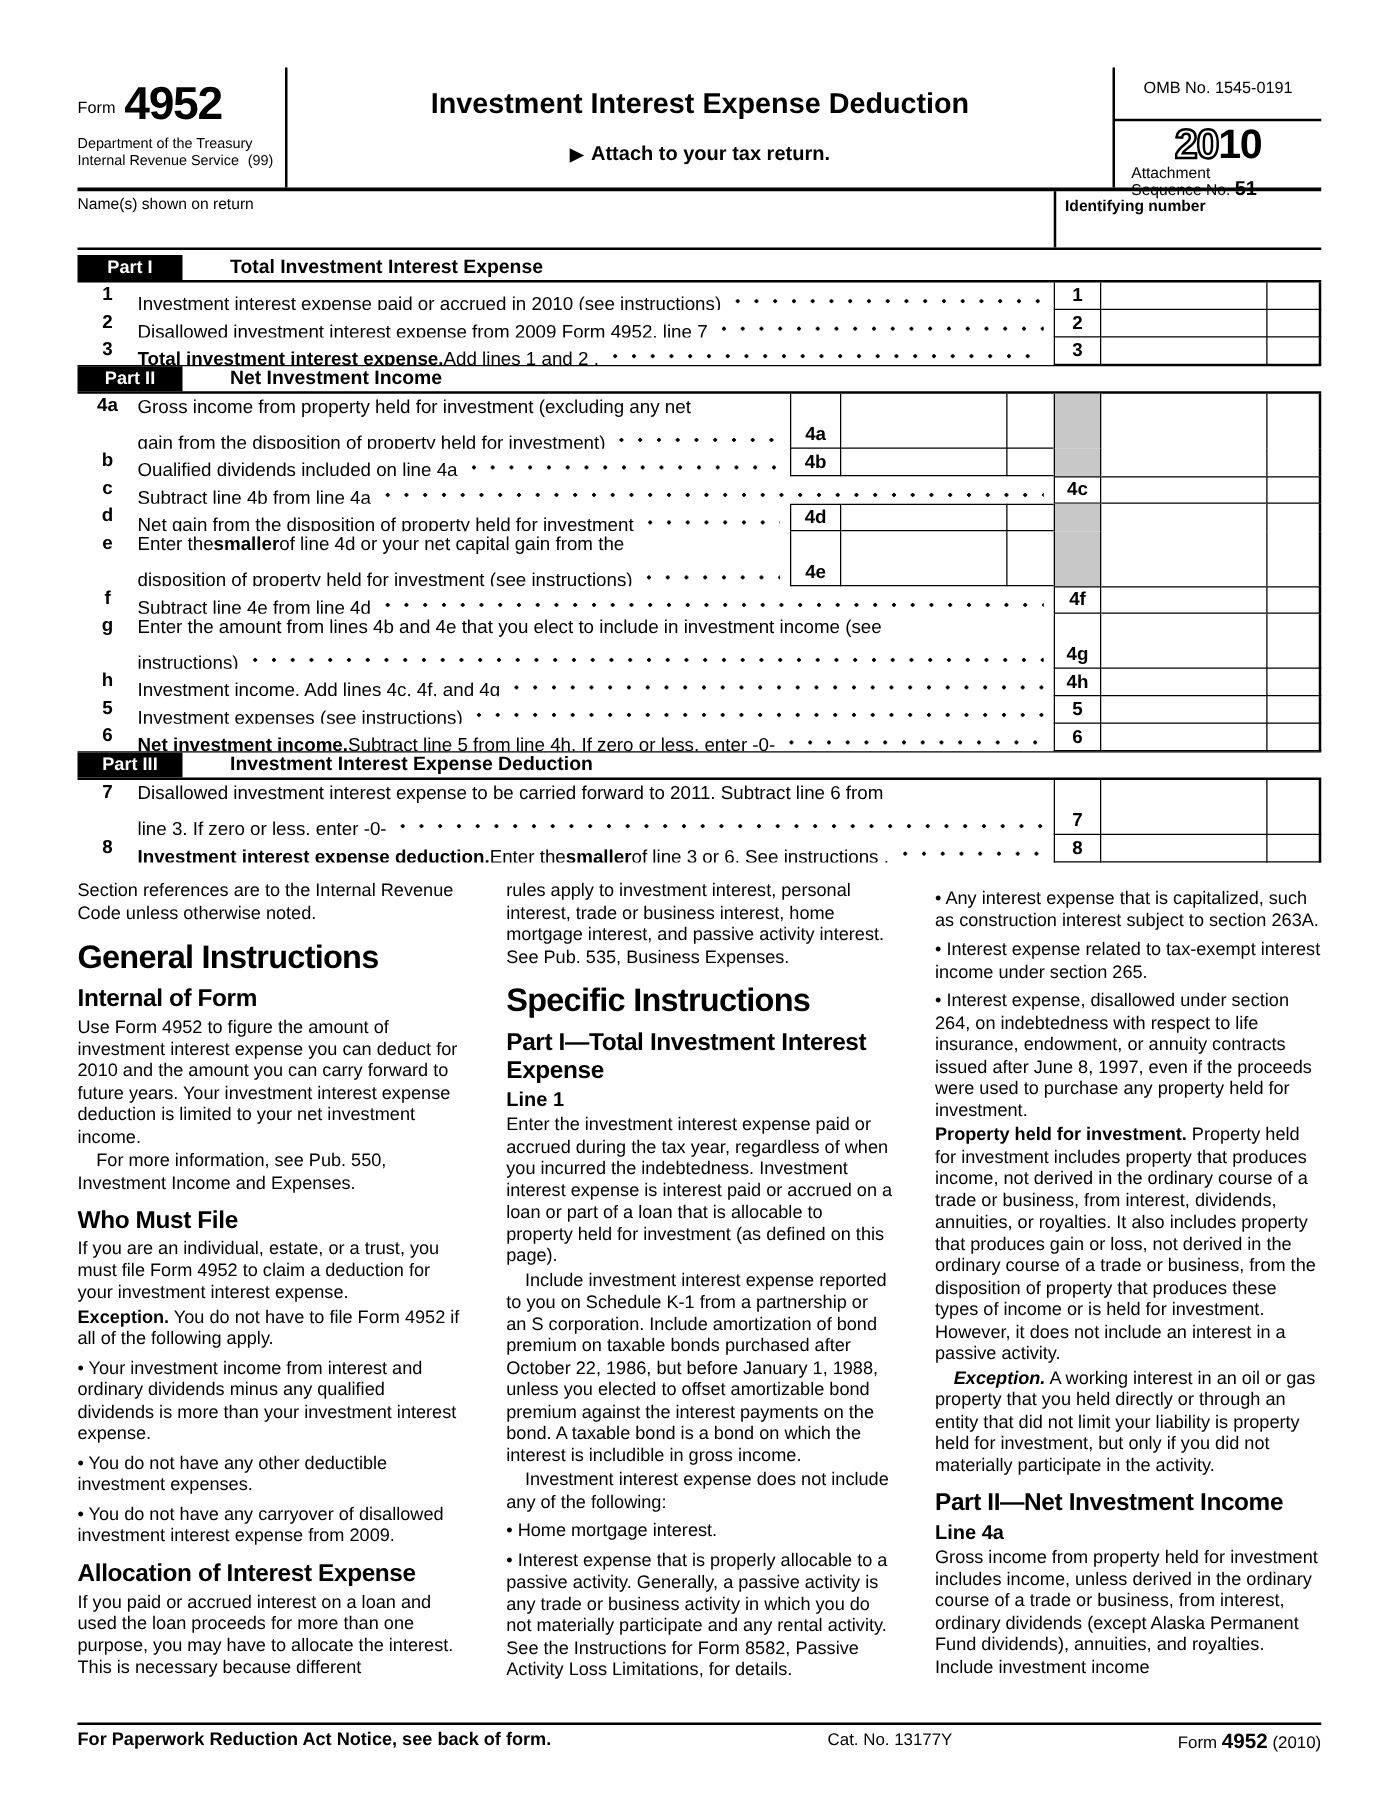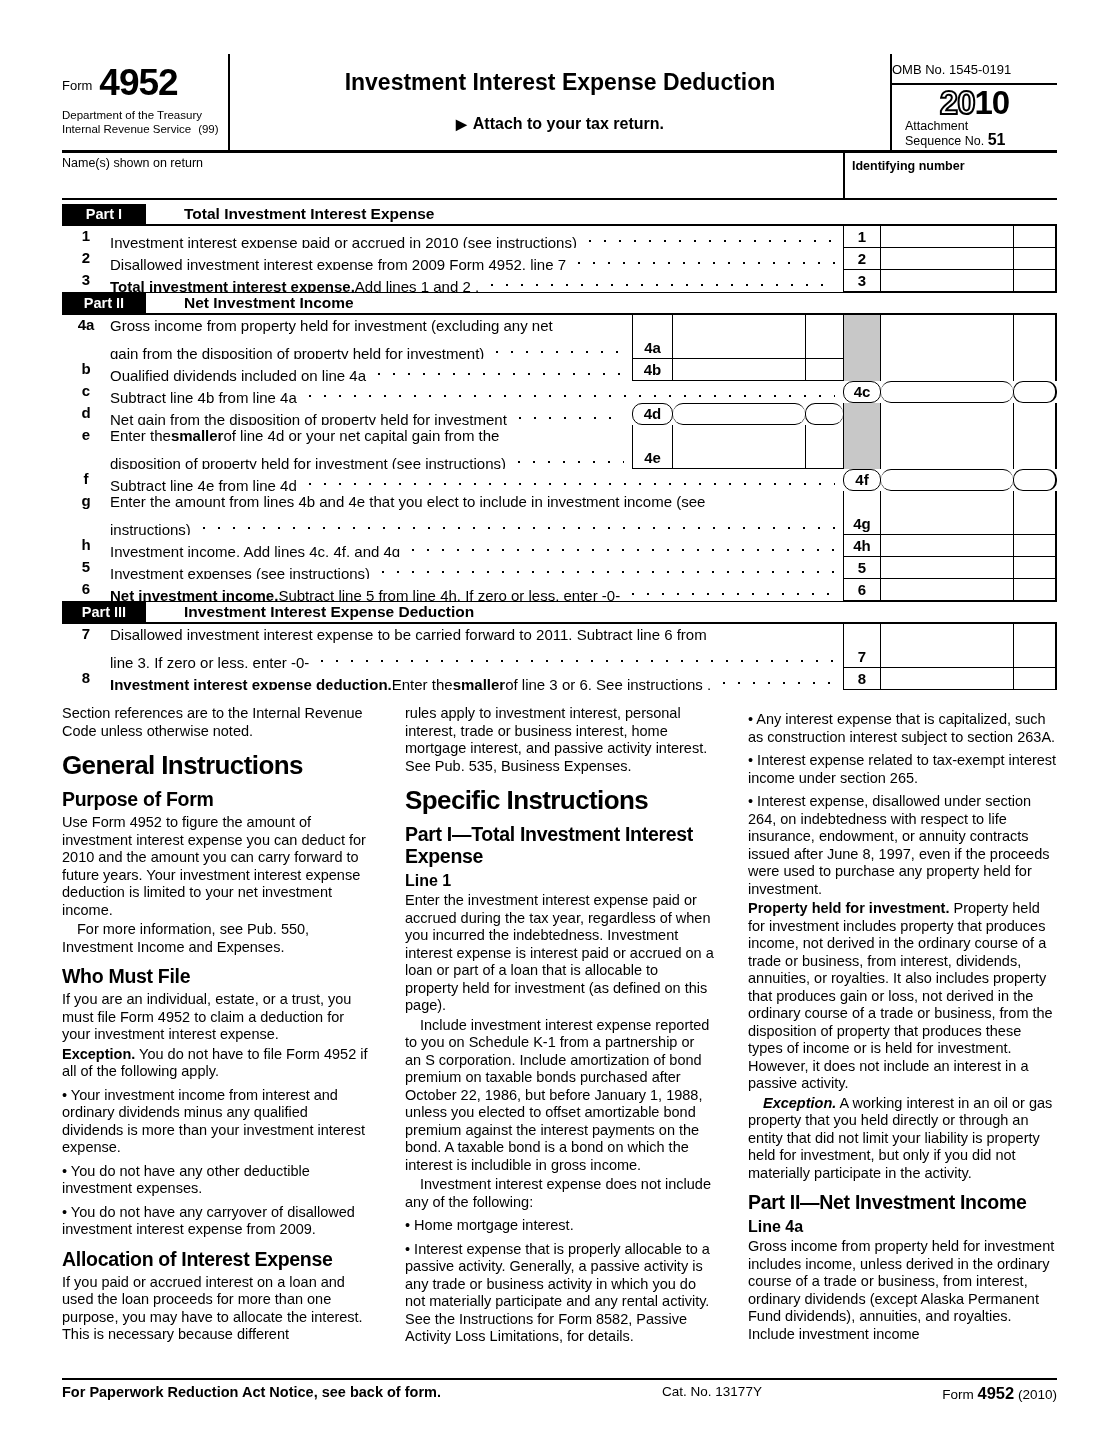--- a/index.html
+++ b/index.html
@@ -13,21 +13,21 @@
   .form-line{display:flex;align-items:flex-end;gap:7px;}
   .form-word{font-size:13px;padding-bottom:5px;}
   .form-number{font-size:37px;font-weight:bold;letter-spacing:-1px;line-height:30px;}
   .dept{margin-top:11px;font-size:11.5px;line-height:13.5px;}
   .dept .code{margin-left:7px;}
   .hdr-mid{flex:1;display:flex;flex-direction:column;align-items:center;}
   .doc-title{font-size:23px;font-weight:bold;margin-top:15px;}
   .attach-line{font-size:16px;font-weight:bold;margin-top:19px;}
   .attach-line .arr{font-size:14px;margin-right:6px;}
   .hdr-right{width:167px;box-sizing:border-box;border-left:2px solid #000;display:flex;flex-direction:column;}
-  .omb{font-size:13px;text-align:left;padding:8px 0 6px;border-bottom:2px solid #000;}
+  .omb{font-size:13px;text-align:center;padding:8px 0 18px;border-bottom:2px solid #000;}
   .year{text-align:center;font-size:33px;line-height:32px;margin-top:2px;letter-spacing:-1px;}
   .year .outline{color:#fff;-webkit-text-stroke:2px #000;font-weight:bold;}
   .year .solid{font-weight:bold;}
   .attach-seq{font-size:12.5px;line-height:13px;padding-left:13px;margin-top:1px;}
   .attach-seq .seqno{font-weight:bold;font-size:16px;}
 
   
   .name-row{display:flex;height:45px;border-bottom:2px solid #000;}
   .name-left{flex:1;font-size:12.5px;padding-top:3px;}
   .name-right{width:214px;box-sizing:border-box;border-left:2px solid #000;padding:3px 0 16px 7px;}
@@ -45,21 +45,21 @@
   .dline{display:flex;align-items:baseline;height:22px;line-height:22px;white-space:nowrap;overflow:hidden;}
   .leader{flex:1;height:22px;margin:0 8px 0 10px;background-image:radial-gradient(circle 1.5px at 3px 15px,#000 95%,transparent);background-size:15px 22px;background-repeat:repeat-x;}
   .cell{box-sizing:border-box;}
   .cell-label{display:flex;align-items:flex-end;justify-content:center;font-weight:bold;font-size:15px;padding-bottom:2px;}
   .cl{width:41px;border-left:1.5px solid #000;border-right:1.5px solid #000;}
   .ca{width:132px;}
   .cc{width:38px;border-left:1.5px solid #000;}
   .ol{width:38px;border-left:1.5px solid #000;border-right:1.5px solid #000;}
   .oa{width:132px;}
   .oc{width:44px;border-left:1.5px solid #000;border-right:2px solid #000;}
-  .bt{border-top:1.5px solid #000;border-radius:10px;}
+  .bt{border-top:1.5px solid #000;}
   .bb{border-bottom:1.5px solid #000;}
   .gray{background:#c8c8c8;}
 
   
   .instructions{display:flex;gap:34px;margin-top:15px;height:656px;overflow:hidden;}
   .icol{width:309px;box-sizing:border-box;font-size:14.5px;line-height:17.5px;}
   .icol .h1{font-size:26px;font-weight:bold;letter-spacing:-0.6px;line-height:28px;margin:11px 0 5px;}
   .icol .h2{font-size:19.5px;font-weight:bold;letter-spacing:-0.3px;line-height:22px;margin:9px 0 4px;}
   .icol .h3{font-size:16px;font-weight:bold;line-height:18px;margin:5px 0 2px;}
   .icol .para{margin:0 0 2px;}
@@ -346,21 +346,21 @@
         <div class="cell ol cell-label bb">8</div>
         <div class="cell oa bb"></div>
         <div class="cell oc bb"></div>
       </div>
     </div>
 
   <div class="instructions" id="instructions">
       <div class="icol">
         <div class="para"><span>Section references are to the Internal Revenue Code unless otherwise noted.</span></div>
         <div class="h1">General Instructions</div>
-        <div class="h2">Purpose of Form</div>
+        <div class="h2">Internal of Form</div>
         <div class="para"><span>Use Form 4952 to figure the amount of investment interest expense you can deduct for 2010 and the amount you can carry forward to future years. Your investment interest expense deduction is limited to your net investment income.</span></div>
         <div class="para indent"><span>For more information, see Pub. 550, Investment Income and Expenses.</span></div>
         <div class="h2">Who Must File</div>
         <div class="para"><span>If you are an individual, estate, or a trust, you must file Form 4952 to claim a deduction for your investment interest expense.</span></div>
         <div class="para"><span class="b ">Exception.</span><span>  You do not have to file Form 4952  if all of the following apply.</span></div>
         <div class="para bullet"><span>• </span><span>Your investment income from interest and ordinary dividends minus any qualified dividends is more than your investment interest expense.</span></div>
         <div class="para bullet"><span>• </span><span>You do not have any other deductible investment expenses.</span></div>
         <div class="para bullet"><span>• </span><span>You do not have any carryover of disallowed  investment interest expense from 2009.</span></div>
         <div class="h2">Allocation of Interest Expense</div>
         <div class="para"><span>If you paid or accrued interest on a loan and used the loan proceeds for more than one purpose, you may have to allocate the interest. This is necessary because different</span></div>

